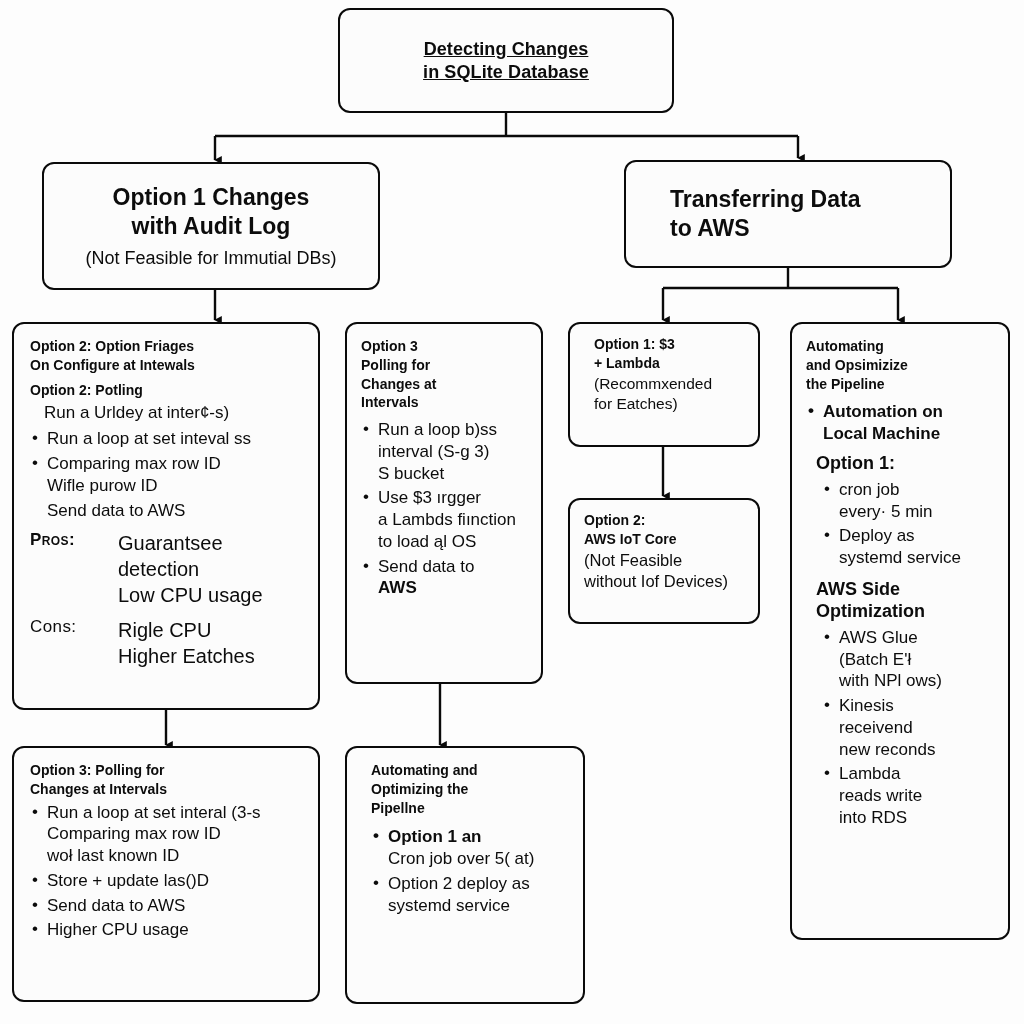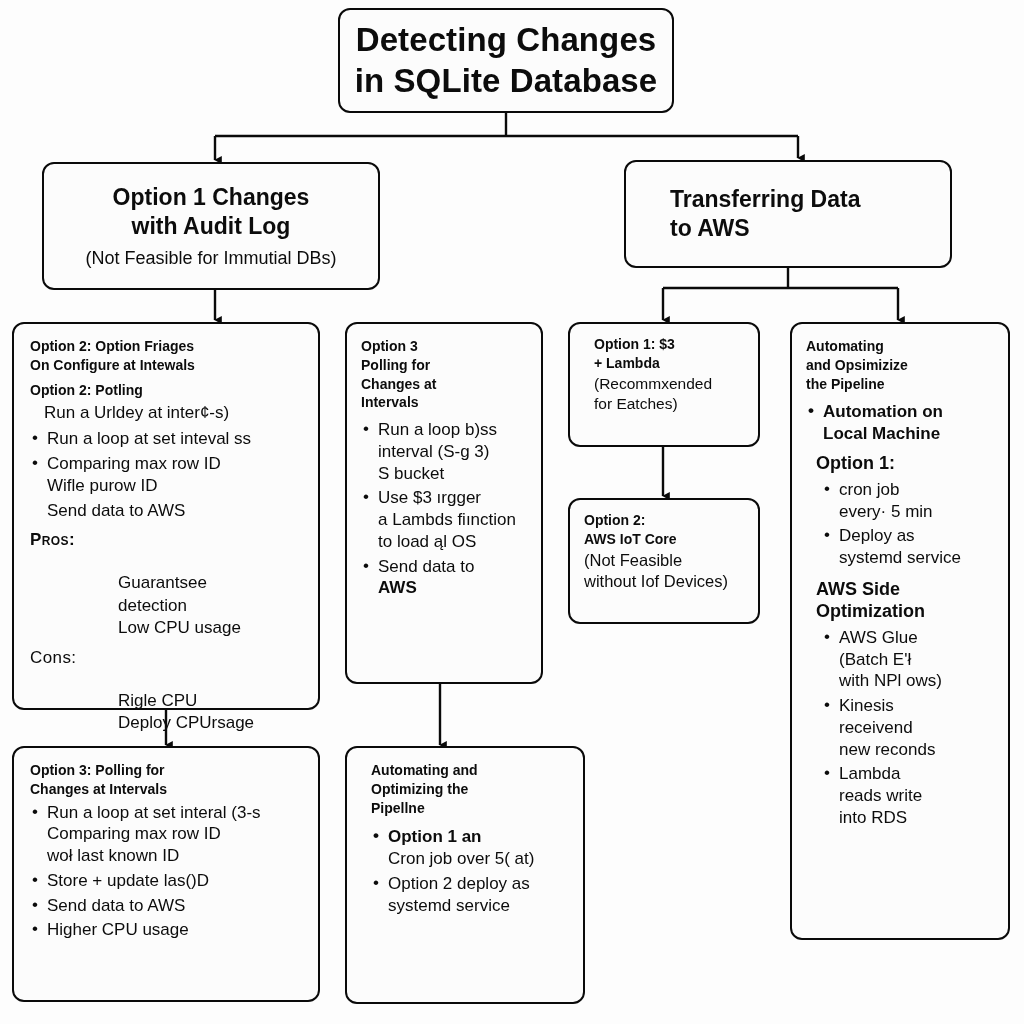--- a/index.html
+++ b/index.html
@@ -16,21 +16,21 @@
   .node{
     position:absolute;
     box-sizing:border-box;
     background:#fcfcfc;
     border:2.6px solid #0a0a0a;
     border-radius:12px;
     padding:10px 14px;
   }
   .node.center{display:flex;flex-direction:column;align-items:center;justify-content:center;text-align:center;}
 
-  .t-h1{font-size:33px;font-weight:bold;line-height:1.24;letter-spacing:.1px;}
+  .t-h1{font-size:18px;font-weight:bold;line-height:1.24;letter-spacing:.1px;text-decoration:underline;}
   .t-h2{font-size:23px;font-weight:bold;line-height:1.26;}
   .t-h3{font-size:14px;font-weight:bold;line-height:1.2;margin-bottom:2px;}
   .t-sub{font-size:18px;font-weight:normal;line-height:1.25;margin-top:6px;}
   .t-sub-s{font-size:15.5px;font-weight:normal;line-height:1.3;}
   .t-plain{font-size:17px;line-height:1.3;}
 
   ul.bl{list-style:none;margin:4px 0 0 0;padding:0;}
   ul.bl>li{
     position:relative;padding-left:17px;margin:3px 0;
     font-size:17px;line-height:1.28;
@@ -41,21 +41,21 @@
   ul.bl>li.nb{padding-left:17px;}
   ul.bl>li.nb::before{content:"";}
   li .cont{display:block;}
   li.strong{font-weight:bold;}
   .indent{margin-left:14px;}
 
   .pc-row{display:flex;gap:10px;margin-top:9px;}
   .pc-lab{font-size:17px;font-weight:bold;min-width:78px;letter-spacing:.4px;}
   .pc-lab.small-caps{font-variant:small-caps;}
   .pc-lab.reg{font-weight:normal;}
-  .pc-val{font-size:17px;line-height:1.3;margin-top:42px;}
+  .pc-val{font-size:20px;line-height:1.3;}
 
   .sec-h{font-size:18px;font-weight:bold;line-height:1.22;margin-top:10px;}
   .sub-h{font-size:18px;font-weight:bold;line-height:1.22;margin:8px 0 0 10px;}
   ul.bl.ind{margin-left:16px;}
 </style>
 </head>
 <body>
 
 <div id="canvas">
 
@@ -125,21 +125,21 @@
       <div class="pc-val">
         <div>Guarantsee</div>
         <div>detection</div>
         <div>Low CPU usage</div>
       </div>
     </div>
     <div class="pc-row">
       <div class="pc-lab reg">Cons:</div>
       <div class="pc-val">
         <div>Rigle CPU</div>
-        <div>Deploy CPUrsage</div>
+        <div>Higher Eatches</div>
       </div>
     </div>
   </div>
 
   <div class="node" style="left:12px;top:746px;width:308px;height:256px;padding:14px 16px;">
     <div class="t-h3">Option 3: Polling for</div>
     <div class="t-h3">Changes at Intervals</div>
     <ul class="bl">
       <li>
         <span>Run a loop at set interal (3-s</span>

